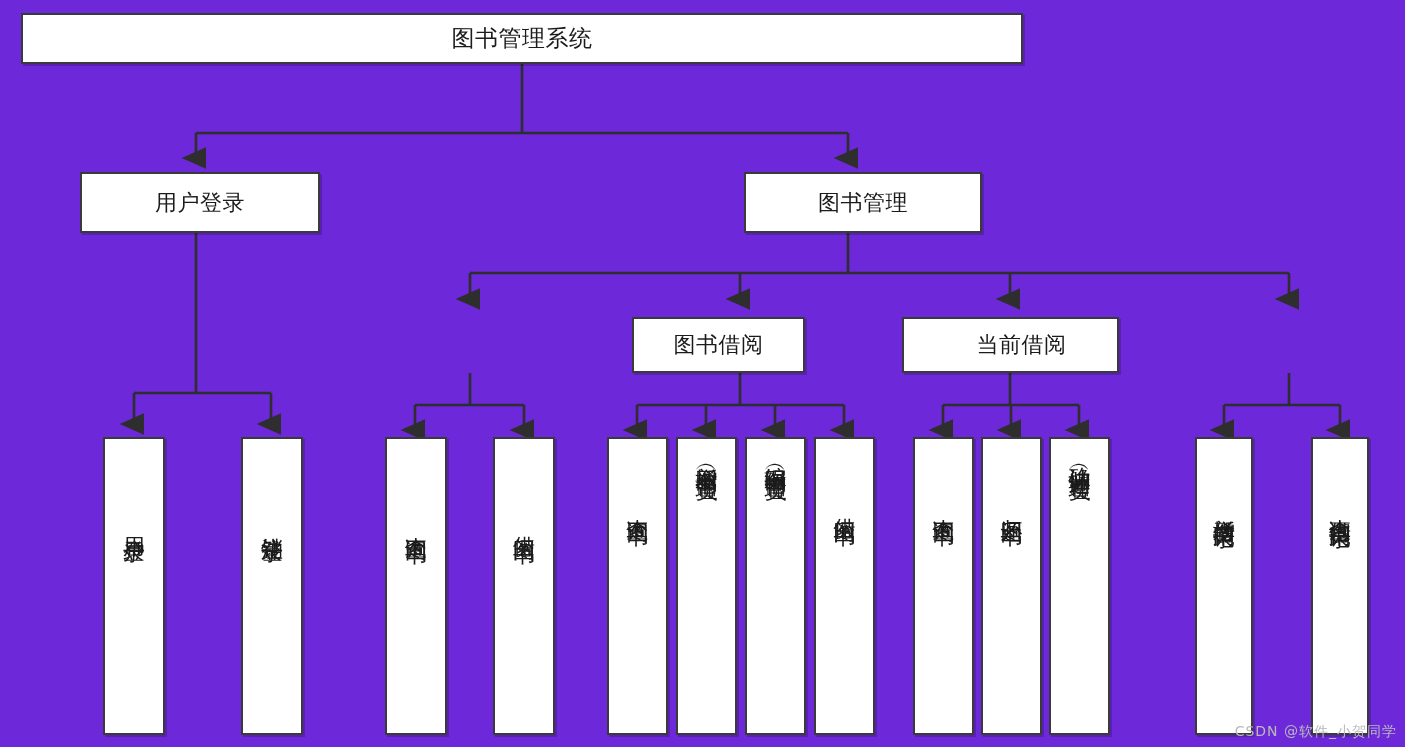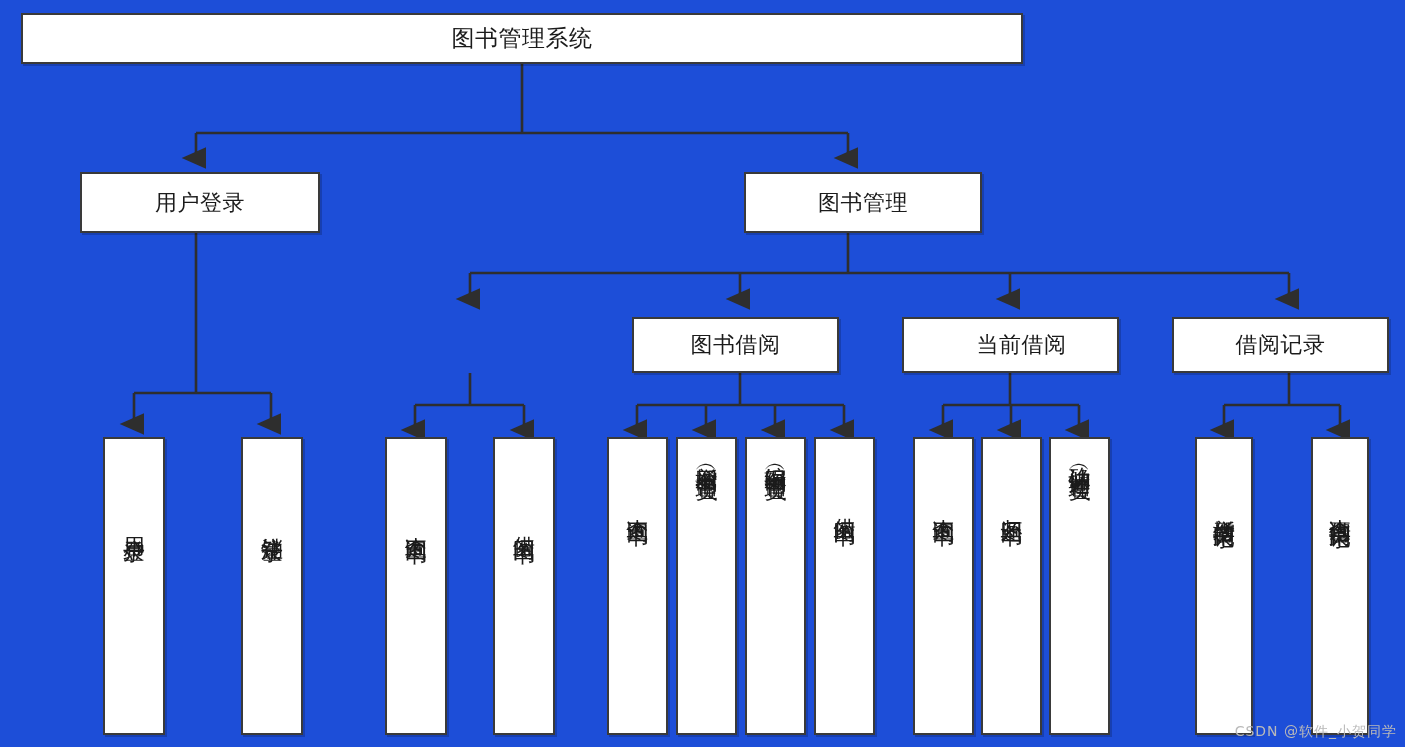--- a/index.html
+++ b/index.html
@@ -8,21 +8,21 @@
     padding: 0;
     background: #ffffff;
   }
   body {
     font-family: "DejaVu Sans", "Liberation Sans", sans-serif;
   }
   #canvas {
     position: relative;
     width: 1405px;
     height: 747px;
-    background: #1d4ed8;
+    background: #6d28d9;
     overflow: hidden;
   }
   #edges {
     position: absolute;
     left: 0;
     top: 0;
     width: 1405px;
     height: 747px;
     pointer-events: none;
   }
@@ -142,29 +142,26 @@
     <span class="label">图书管理系统</span>
   </div>
 
   <div class="node horizontal" style="left:80px; top:172px; width:240px; height:61px;">
     <span class="label">用户登录</span>
   </div>
   <div class="node horizontal" style="left:744px; top:172px; width:238px; height:61px;">
     <span class="label">图书管理</span>
   </div>
 
-  <div class="node horizontal" style="left:632px; top:317px; width:207px; height:56px;">
+  <div class="node horizontal" style="left:632px; top:317px; width:173px; height:56px;">
     <span class="label">图书借阅</span>
   </div>
   <div class="node horizontal" style="left:902px; top:317px; width:217px; height:56px;padding-left:22px;">
     <span class="label">当前借阅</span>
   </div>
-  <div class="node horizontal" style="left:1172px; top:317px; width:217px; height:56px;">
-    <span class="label">借阅记录</span>
-  </div>
 
   <div class="node vertical mid" style="left:103px; top:437px; width:62px; height:298px;">
     <span class="label">用户登录</span>
   </div>
   <div class="node vertical mid" style="left:241px; top:437px; width:62px; height:298px;">
     <span class="label">注销登录</span>
   </div>
 
   <div class="node vertical mid" style="left:385px; top:437px; width:62px; height:298px;">
     <span class="label">查询图书</span>

